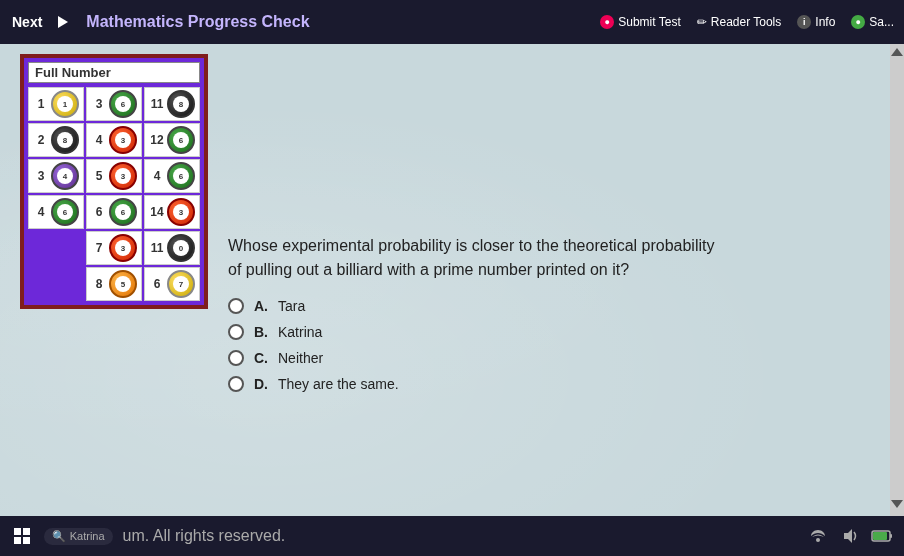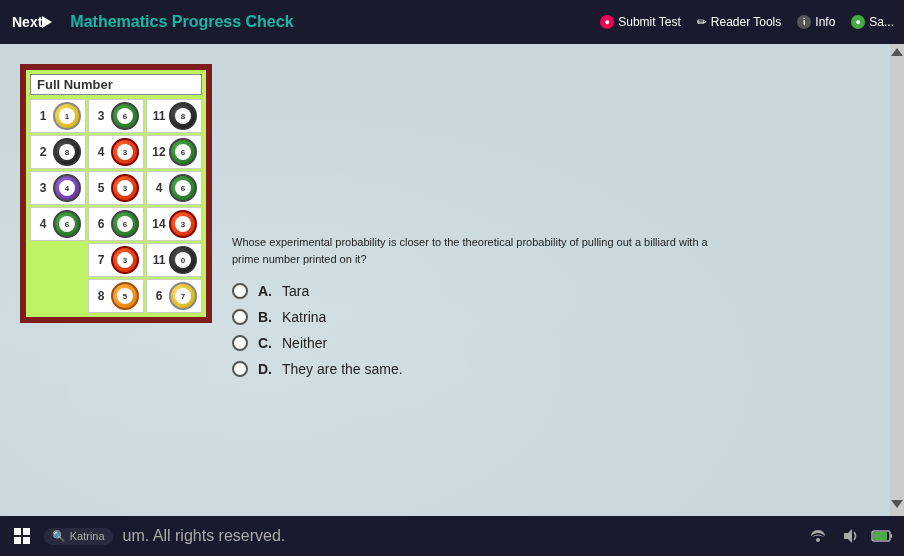--- a/index.html
+++ b/index.html
@@ -27,32 +27,32 @@
       display: flex;
       align-items: center;
       gap: 8px;
     }
     .next-btn {
       color: white;
       font-size: 14px;
       font-weight: bold;
       display: flex;
       align-items: center;
-      gap: 0;
+      gap: 16px;
       cursor: pointer;
     }
     .next-arrow {
       width: 0; height: 0;
       border-top: 6px solid transparent;
       border-bottom: 6px solid transparent;
       border-left: 10px solid white;
       display: inline-block;
     }
     .page-title {
-      color: #14b8a6;
+      color: #c4b5fd;
       font-size: 16px;
       font-weight: bold;
       margin-left: 10px;
     }
     .top-bar-right {
       position: absolute;
       right: 10px;
       top: 50%;
       transform: translateY(-50%);
       display: flex;
@@ -96,24 +96,23 @@
     }
 
     
     .question-area {
       flex: 1;
       padding-top: 180px;
     }
 
     
     .billiard-table {
-      border: 6px solid #7f1d1d;
-      background: #bef264;
+      border: 4px solid #7f1d1d;
+      background: #6d28d9;
       padding: 4px;
-      margin-top: 10px;
     }
     .table-header {
       background: white;
       border: 1px solid #888;
       display: flex;
       align-items: center;
       padding: 2px 6px;
       margin-bottom: 4px;
     }
     .table-header-text {
@@ -172,21 +171,21 @@
       align-items: center;
       justify-content: center;
       font-size: 8px;
       font-weight: bold;
       color: #333;
       z-index: 1;
     }
 
     
     .question-text {
-      font-size: 11px;
+      font-size: 16px;
       color: #222;
       margin-bottom: 16px;
       max-width: 500px;
       line-height: 1.5;
     }
 
     .options-list {
       list-style: none;
       display: flex;
       flex-direction: column;

